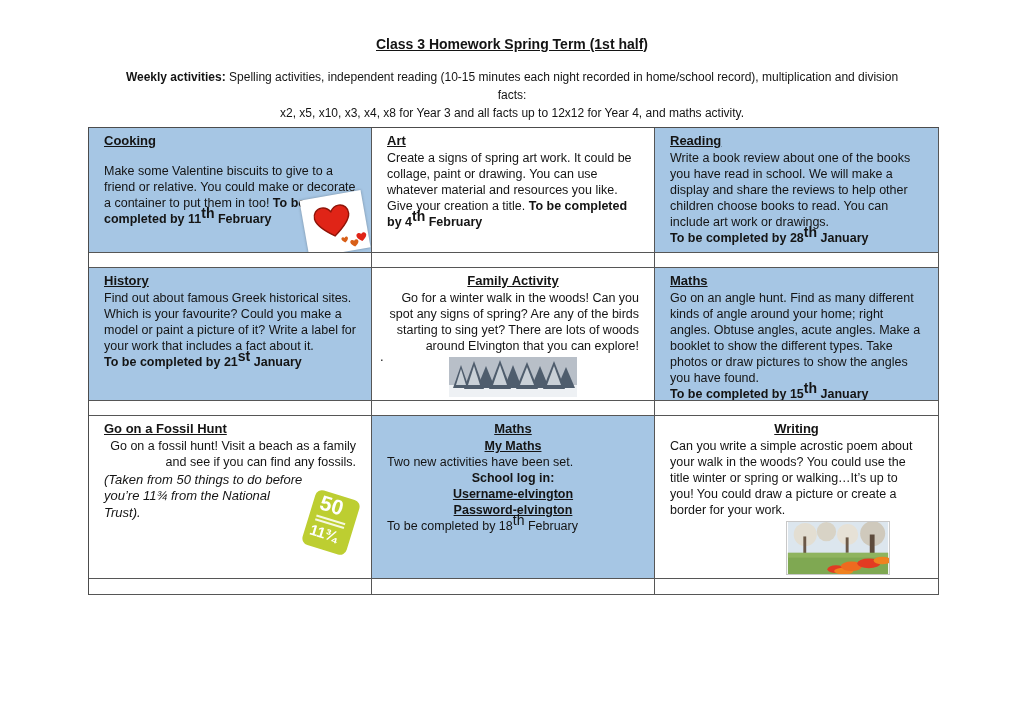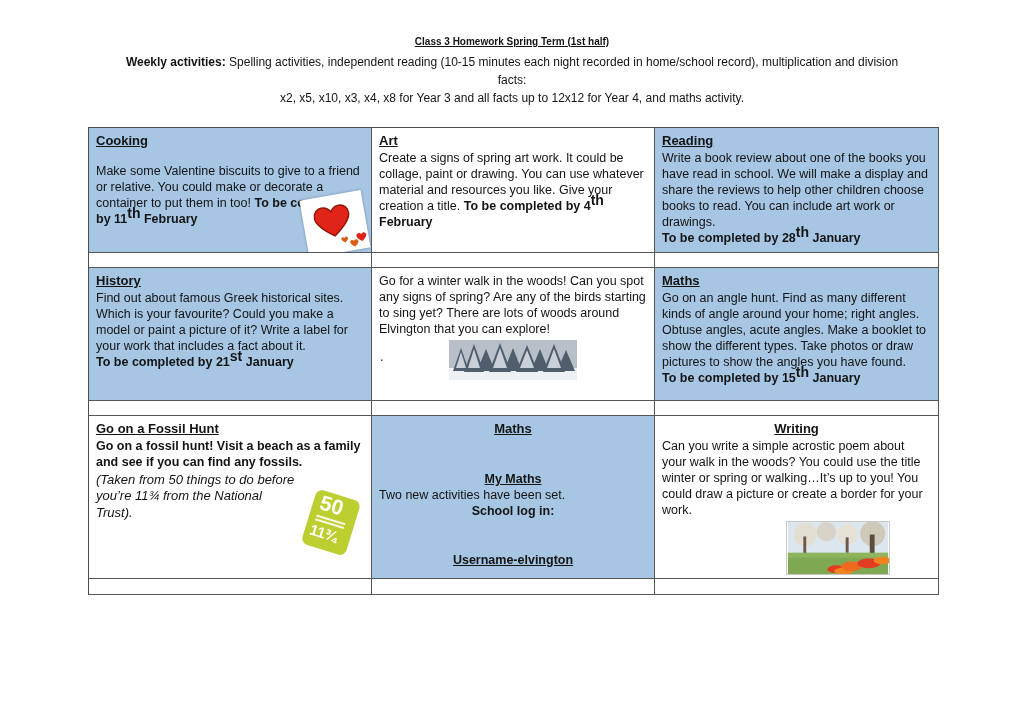--- a/index.html
+++ b/index.html
@@ -2,48 +2,48 @@
 <html style="--cell-blue: #a6c6e4; --border: #565656; --logo-green: #bdce31; --heart-red: #e02417;"><head>
 <meta charset="utf-8">
 <style>
   * { box-sizing: border-box; margin: 0; padding: 0; }
   html,body { background:#ffffff; }
   body {
     width: 1024px; height: 724px; position: relative; overflow: hidden;
     font-family: "Liberation Sans", sans-serif; color: #141414;
   }
   .header { position: absolute; top: 36px; left: 0; width: 1024px; text-align: center; }
-  .doc-title { font-size: 10px; font-weight: bold; text-decoration: underline; margin-bottom: 6px; }
+  .doc-title { font-size: 14px; font-weight: bold; text-decoration: underline; margin-bottom: 16px; }
   .intro-line { font-size: 12px; line-height: 18px; padding: 0 46px; }
   .intro-line b { font-weight: bold; }
 
   .hw-table {
     position: absolute; left: 88px; top: 127px; width: 851px;
     display: grid;
     grid-template-columns: 283px 283px 284px;
     grid-template-rows: 125px 15px 133px 15px 163px 16px;
     border-top: 1.5px solid #4c4c4c; border-left: 1.5px solid #4c4c4c;
     background: #fff;
   }
   .cell {
     border-right: 1px solid #565656; border-bottom: 1px solid #565656;
-    padding: 5px 7px; font-size: 12.5px; line-height: 1.28;
+    padding: 5px 15px; font-size: 12.5px; line-height: 1.28;
     position: relative; overflow: hidden;
   }
   .blue { background: var(--cell-blue, #a6c6e4); }
   .spacer { padding: 0; background: #fff; }
   .h { font-weight: bold; text-decoration: underline; font-size: 13px; }
   .h.center { text-align: center; }
   .gap-after { margin-bottom: 13px; }
   .due { font-weight: bold; }
   sup { font-size: 14px; vertical-align: super; line-height: 0; }
-  .center-text { text-align: left; }
+  .center-text { text-align: right; }
   .note { font-style: italic; font-size: 13px; margin-top: 2px; width: 200px; }
-  .bold { font-weight: bold; }
-  .u { text-decoration: underline; margin-top: 33px; }
+  .bold { font-weight: normal; text-align: right; }
+  .u { text-decoration: underline; }
   .mm-line { text-align: center; font-weight: bold; }
   .mm-left { text-align: left; font-weight: normal; }
 
   
   .heart-card {
     position: absolute; right: 5px; bottom: -1px; width: 62px; height: 58px;
     background: #ffffff; transform: rotate(-10deg);
     box-shadow: 0 0 3px rgba(0,0,0,.3);
   }
   .heart-big { position: absolute; left: 7px; top: 4px; }
@@ -112,20 +112,21 @@
   <div class="cell spacer"></div>
   <div class="cell spacer"></div>
 
   <div class="cell blue">
     <div class="h">History</div>
     <p>Find out about famous Greek historical sites. Which is your favourite? Could you make a model or paint a picture of it? Write a label for your work that includes a fact about it.</p>
     <div class="due"><span>To be completed by 21</span><sup>st</sup><span> January</span></div>
   </div>
 
   <div class="cell">
+    <div class="h center">Family Activity</div>
     <p class="center-text">Go for a winter walk in the woods! Can you spot any signs of spring? Are any of the birds starting to sing yet? There are lots of woods around Elvington that you can explore!</p>
     <div class="family-dot">.</div>
     <svg class="winter-photo" width="128" height="40" viewBox="0 0 128 40">
       <rect x="0" y="0" width="128" height="40" fill="#b8bfc8"></rect>
       <rect x="0" y="28" width="128" height="12" fill="#eef1f4"></rect>
       <g fill="#4f5d6d">
         <polygon points="4,31 12,8 20,31"></polygon>
         <polygon points="15,32 25,4 35,32"></polygon>
         <polygon points="28,31 37,9 46,31"></polygon>
         <polygon points="40,32 51,3 62,32"></polygon>

